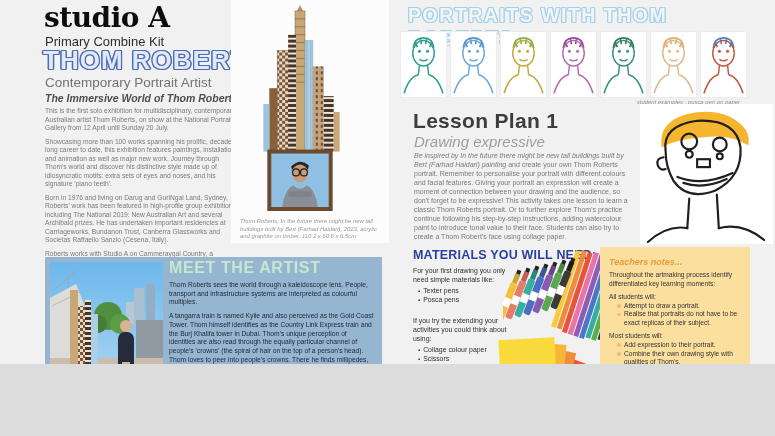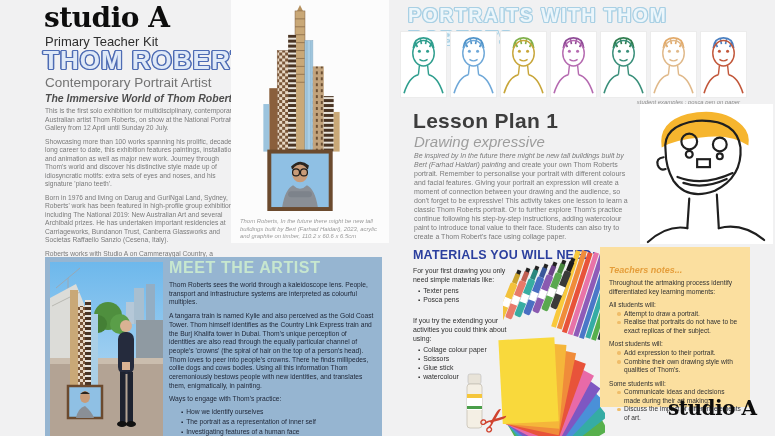--- a/index.html
+++ b/index.html
@@ -1,17 +1,17 @@
 <!DOCTYPE html>
 <html><head>
 <meta charset="utf-8">
 <style>
   html,body{margin:0;padding:0}
   body{font-family:"Liberation Sans",sans-serif;background:#dcdcdc}
-  .canvas{position:relative;width:775px;height:436px;background:#f1f1f2;overflow:hidden}
+  .canvas{position:relative;width:775px;height:364px;background:#f1f1f2;overflow:hidden}
   .abs{position:absolute}
   .logo{font-family:"DejaVu Serif",serif;font-weight:700;color:#0d0d0d;letter-spacing:-0.5px}
   .logo-top{left:44px;top:1px;font-size:28px}
   .kit{left:45px;top:34px;font-size:13px;color:#2e2e2e}
   .artist-name{left:43px;top:45px;font-size:26px;font-weight:800;letter-spacing:1px;color:#dfe9f7;
     text-shadow:-1.4px 0 #4e6cb4,1.4px 0 #4e6cb4,0 -1.4px #4e6cb4,0 1.4px #4e6cb4,-1px -1px #4e6cb4,1px 1px #4e6cb4,1px -1px #4e6cb4,-1px 1px #4e6cb4}
   .artist-sub{left:45px;top:75px;font-size:13.5px;color:#737373}
   .sec-title{left:45px;top:92px;font-size:10.5px;font-style:italic;font-weight:bold;color:#4e4e4e}
   .intro{left:45px;top:107px;width:196px;font-size:6.7px;line-height:1.27;color:#7a7a7a}
   .intro p{margin:0 0 5px}
@@ -40,36 +40,36 @@
   .cartoon svg{width:100%;height:100%}
   .mat-h{left:413px;top:248px;font-size:12.5px;font-weight:800;color:#2b3f9e;letter-spacing:0.2px}
   .mat-col{left:413px;top:267px;width:96px;font-size:6.9px;line-height:1.3;color:#2e2e2e}
   .mat-col .blk{margin-bottom:12px}
   .mat-list{margin:2px 0 0;padding:0;list-style:none}
   .mat-list li{margin-left:5px}
   .mat-list li::before{content:"▪";margin-right:3px;font-size:6px}
   .pens{left:503px;top:250px;width:114px;height:102px}
   .pens svg,.paper svg,.photo svg,.art-svg svg{width:100%;height:100%}
   .paper{left:463px;top:326px;width:142px;height:110px}
-  .notes{left:600px;top:247px;width:150px;height:160px;background:#fbdf9f;padding:18px 9px;box-sizing:border-box}
+  .notes{left:600px;top:247px;width:150px;height:160px;background:#fbdf9f;padding:10px 9px;box-sizing:border-box}
   .notes-h{font-size:9px;font-weight:700;font-style:italic;color:#e59e3b}
   .notes-intro{margin-top:4px;font-size:6.6px;line-height:1.3;color:#333}
   .grp{margin-top:5px;font-size:6.6px;line-height:1.3;color:#333}
   .grp-items{margin:0;padding:0;list-style:none}
   .grp-items li{margin-left:8px;position:relative;padding-left:7px}
   .grp-items li::before{content:"";position:absolute;left:0;top:2.5px;width:3.5px;height:3.5px;border-radius:50%;background:#f0bd69}
   .logo-footer{left:668px;top:396px;font-size:20px}
 </style>
 </head>
 <body>
 
 <div class="canvas">
 
   <div class="abs logo logo-top">studio A</div>
-  <div class="abs kit">Primary Teacher Kit</div>
+  <div class="abs kit">Primary Combine Kit</div>
   <div class="abs artist-name">THOM ROBERTS</div>
   <div class="abs artist-sub">Contemporary Portrait Artist</div>
   <div class="abs sec-title">The Immersive World of Thom Roberts</div>
 
   <div class="abs intro">
     <p>This is the first solo exhibition for multidisciplinary, contemporary Australian artist Thom Roberts, on show at the National Portrait Gallery from 12 April until Sunday 20 July.</p>
     <p>Showcasing more than 100 works spanning his prolific, decade-long career to date, this exhibition features paintings, installation and animation as well as major new work. Journey through Thom's world and discover his distinctive style made up of idiosyncratic motifs: extra sets of eyes and noses, and his signature 'piano teeth'.</p>
     <p>Born in 1976 and living on Darug and GuriNgai Land, Sydney, Roberts' work has been featured in high-profile group exhibitions including The National 2019: New Australian Art and several Archibald prizes. He has undertaken important residencies at Carriageworks, Bundanon Trust, Canberra Glassworks and Societas Raffaello Sanzio (Cesena, Italy).</p>
     <p>Roberts works with Studio A on Cammeraygal Country, a supported studio that creates professional pathways for artists with lived experience of intellectual disability.</p>
   </div>

